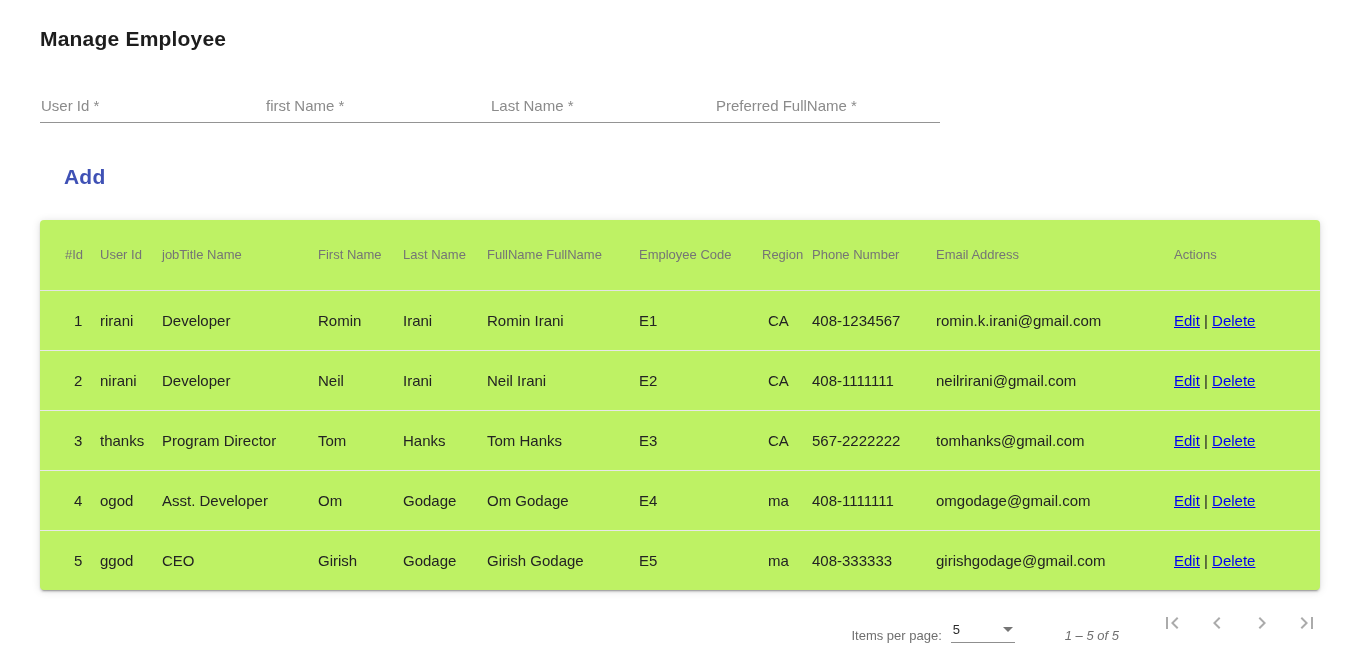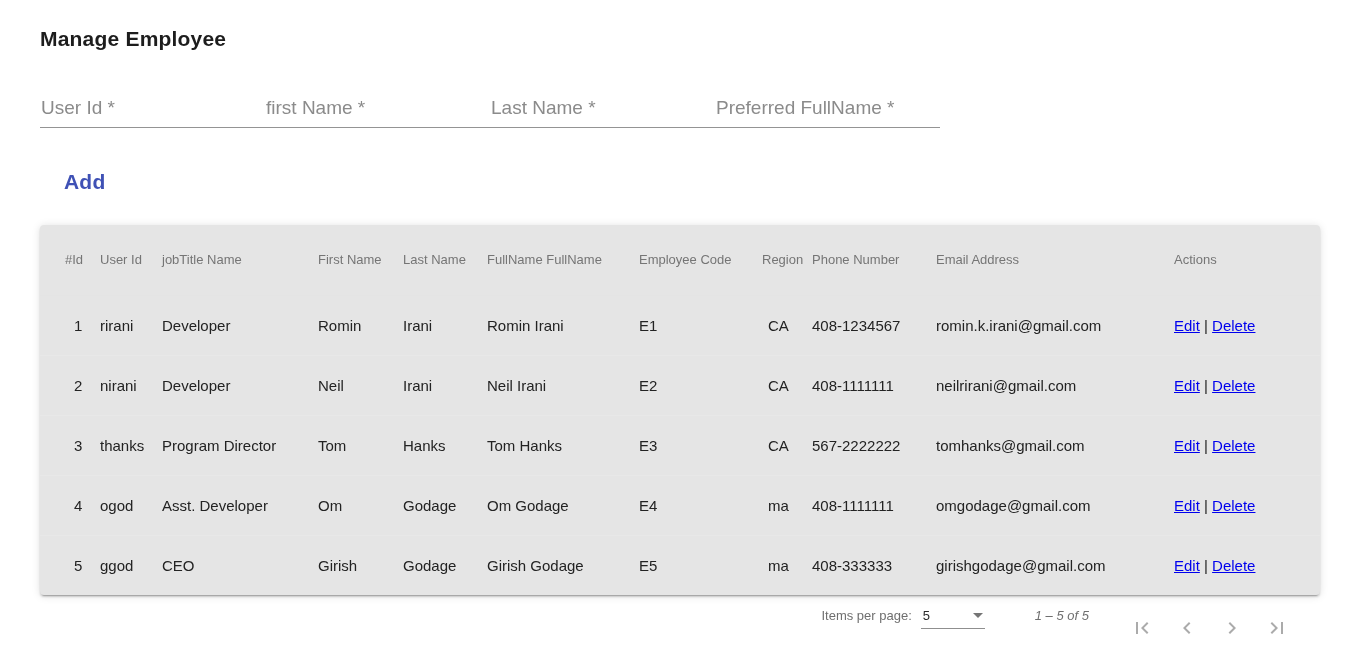--- a/index.html
+++ b/index.html
@@ -27,39 +27,39 @@
   .form-row.row2 { margin-top: 34px; }
   .fields { display: flex; }
   .field {
     width: 225px;
     border-bottom: 1px solid rgba(0,0,0,.42);
   }
   .field input {
     width: 100%;
     border: none; outline: none; background: transparent;
     font-family: inherit;
-    font-size: 19px;
+    font-size: 15px;
     color: #1d1d1d;
     padding: 10px 2px 8px 1px;
   }
   .field input::placeholder { color: #8b8b8b; opacity: 1; }
   .add-btn {
     border: none; background: transparent; cursor: pointer;
     font-family: inherit;
     font-size: 21px;
     font-weight: 700;
     color: #3f51b5;
     margin-left: 14px;
     padding: 8px 10px 9px 10px;
     letter-spacing: .2px;
   }
   
   .card {
     margin: 22px 47px 0 40px;
-    background: #e5e5e5;
+    background: #bef264;
     border-radius: 4px;
     box-shadow: 0 3px 1px -2px rgba(0,0,0,.2),
                 0 2px 2px 0 rgba(0,0,0,.14),
                 0 1px 8px 0 rgba(0,0,0,.13);
   }
   table.emp-table {
     width: 100%;
     border-collapse: collapse;
     table-layout: fixed;
   }
@@ -88,24 +88,24 @@
   th:last-child, td.col-actions { padding-right: 24px; }
   td.col-actions a {
     color: #0000ee;
     text-decoration: underline;
     cursor: pointer;
   }
   td.col-actions .sep { color: #232323; }
   
   .paginator {
     display: flex;
-    align-items: flex-start;
+    align-items: flex-end;
     justify-content: flex-end;
     margin-top: 13px;
-    padding-right: 70px;
+    padding-right: 40px;
     height: 40px;
     color: #6f6f6f;
     font-size: 13px;
   }
   .pager-select {
     display: flex;
     align-items: center;
     justify-content: space-between;
     width: 64px;
     margin-left: 9px;

